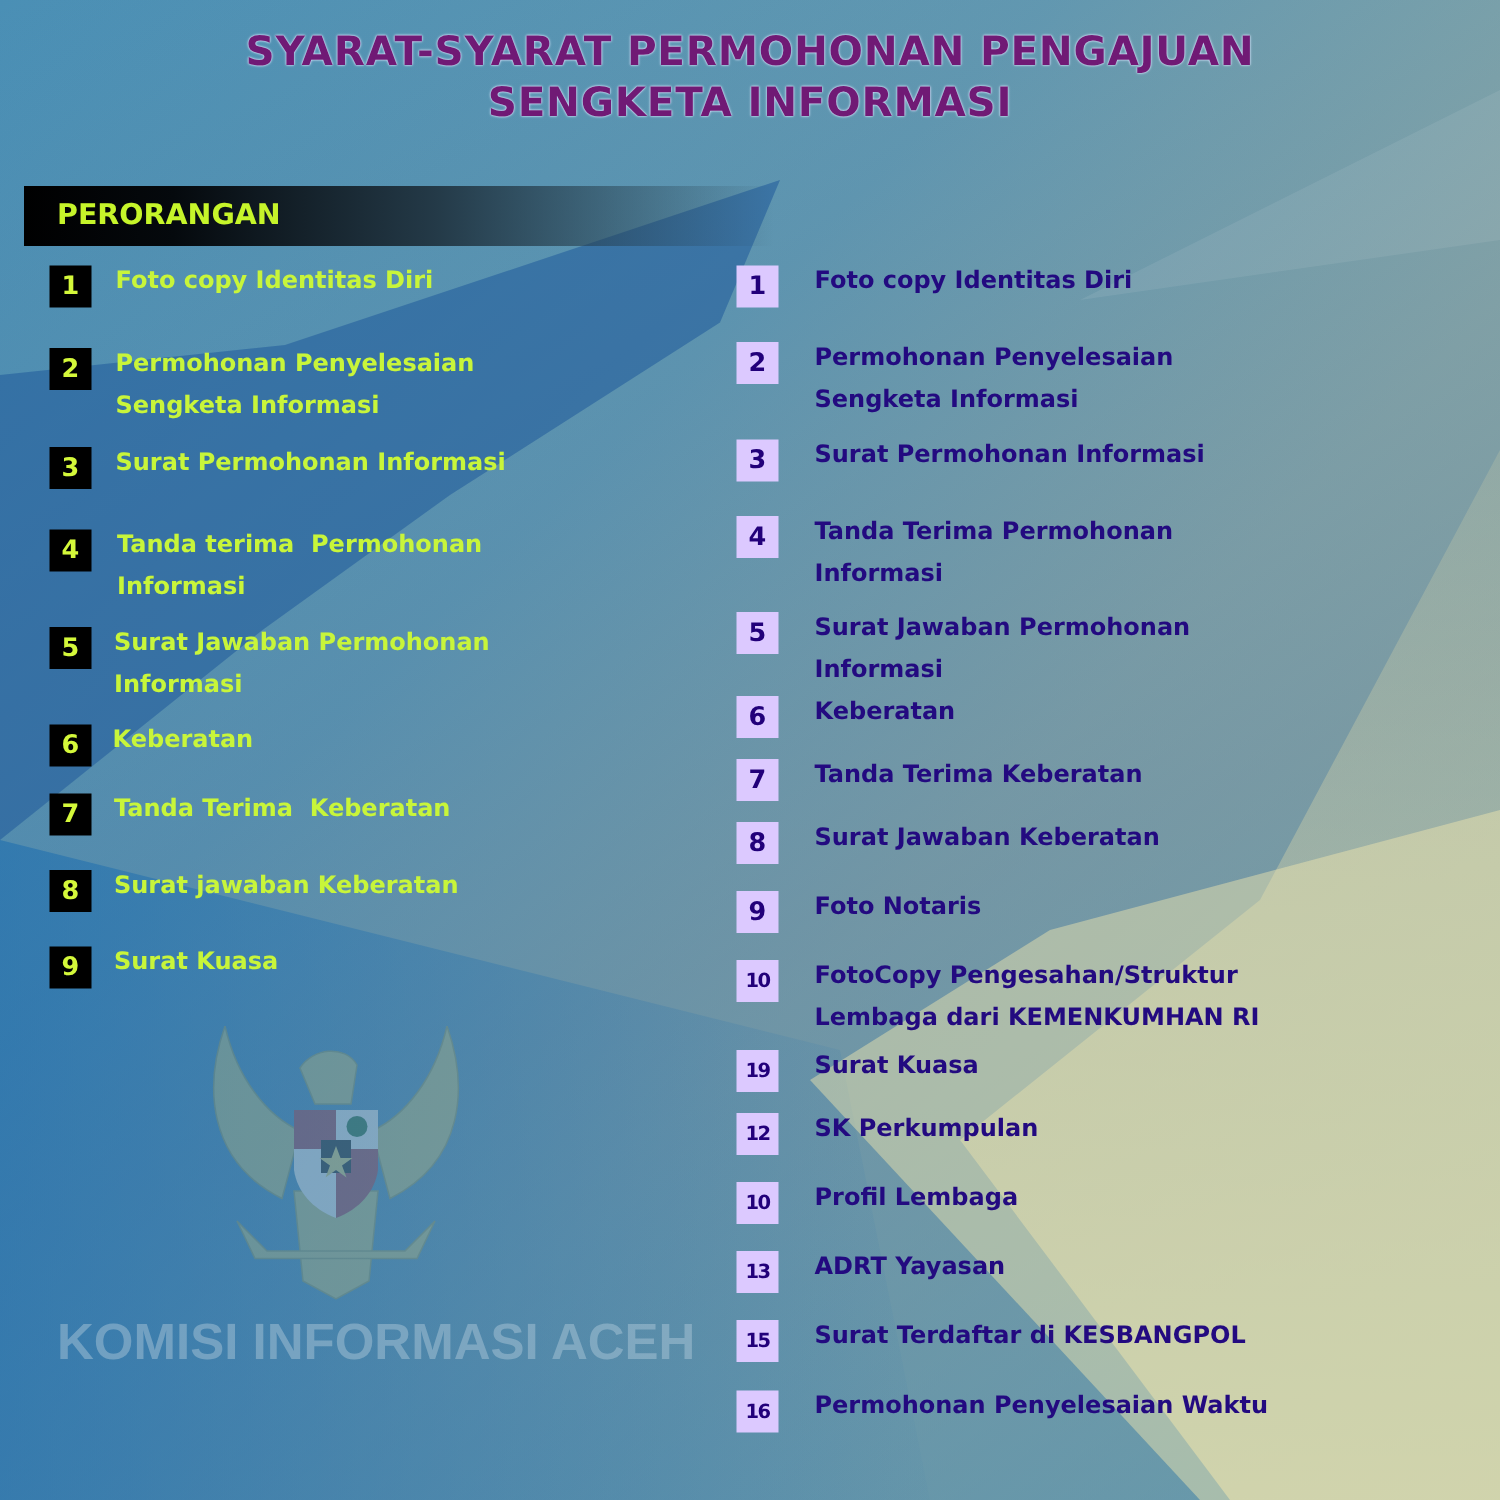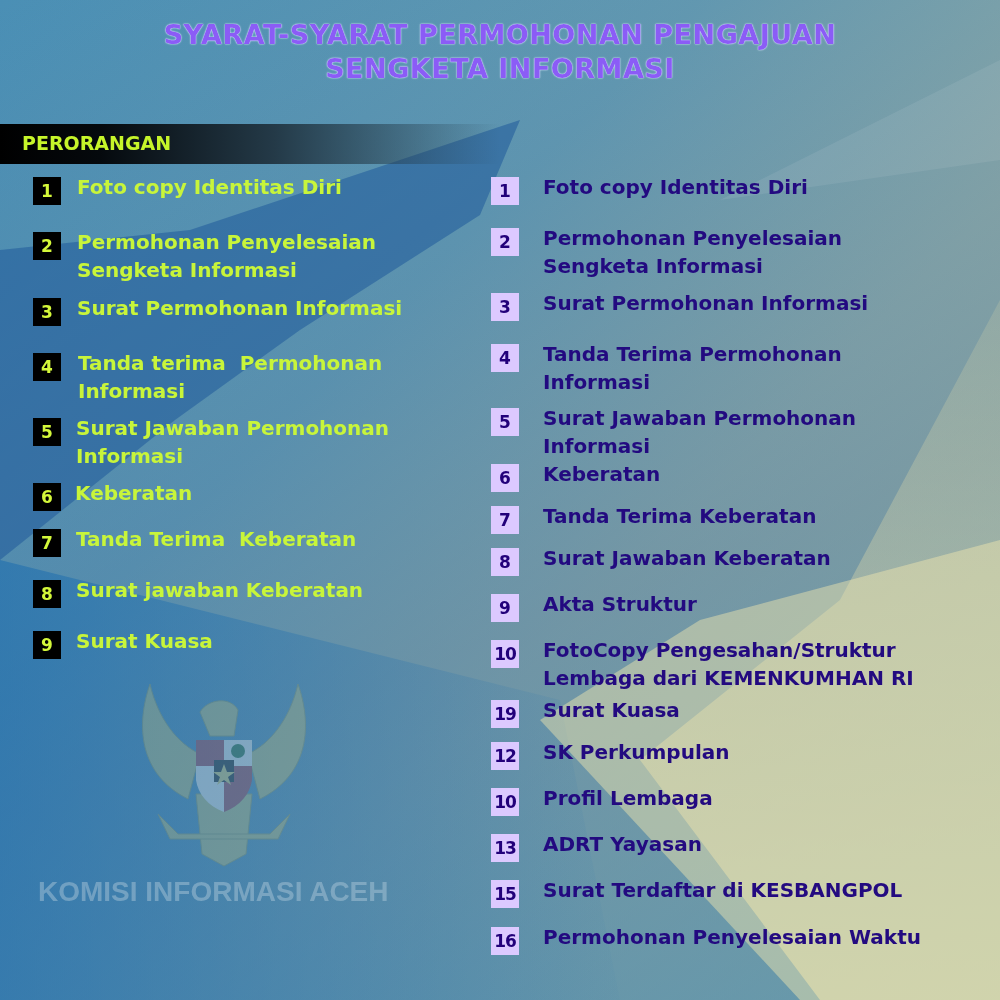--- a/index.html
+++ b/index.html
@@ -37,34 +37,34 @@
     }
     .bg-left-blue {
       position: absolute; inset: 0;
       background: linear-gradient(90deg, rgba(30,110,175,0.6) 0%, rgba(30,110,175,0.2) 45%, rgba(30,110,175,0) 65%);
       clip-path: polygon(0 560px, 0 1000px, 620px 1000px, 560px 700px);
     }
 
     .title {
       position: absolute; left: 0; right: 0; top: 18px;
       text-align: center;
-      color: #8b5cf6;
+      color: #701a75;
       font-family: "DejaVu Sans", sans-serif;
       font-weight: bold;
       font-size: 27px;
       line-height: 34px;
       letter-spacing: 0.5px;
       text-shadow: 0 0 2px #cfe1ff, 0 0 1px #ffffff;
     }
 
     .header-bar {
       position: absolute; left: 0; top: 124px; width: 1000px; height: 40px;
     }
     .header-left {
-      position: absolute; left: 0; top: 0; width: 500px; height: 40px;
+      position: absolute; left: 16px; top: 0; width: 500px; height: 40px;
       background: linear-gradient(90deg, #000000 0%, #05090d 20%, #243a48 55%, rgba(70,110,130,0) 100%);
     }
     .header-right {
       position: absolute; right: 0; top: 0; width: 500px; height: 40px;
       background: linear-gradient(90deg, rgba(110,110,170,0) 0%, #4d3f9e 45%, #2a0a8a 85%, #22007a 100%);
     }
     .header-left-label {
       position: absolute; left: 22px; top: 8px;
       color: #c6f52a; font-weight: bold; font-size: 19px;
     }
@@ -78,38 +78,38 @@
       display: block;
     }
     .num {
       position: absolute; left: 0; top: 0;
       width: 28px; height: 28px;
       display: flex; align-items: center; justify-content: center;
       font-weight: bold; font-size: 17px;
     }
     .left .num { background: #000000; color: #d4f83a; }
     .right .num { background: #dcc9ff; color: #22007a; }
-    .right .num.two { font-size: 17px; letter-spacing: -1px; text-align: right; }
+    .right .num.two { font-size: 13px; letter-spacing: -1px; text-align: right; }
     .label {
       position: absolute; top: -4px;
-      font-weight: bold; font-size: 20px; line-height: 28px;
+      font-weight: bold; font-size: 16px; line-height: 28px;
       white-space: pre;
     }
     .left .label { color: #c8f53a; left: 44px; }
     .right .label { color: #230a80; left: 52px; }
 
     .emblem {
       position: absolute; left: 138px; top: 684px; width: 172px; height: 186px;
       opacity: 0.35;
     }
     .watermark {
       position: absolute; left: 38px; top: 876px;
       color: rgba(180,205,220,0.45);
       font-family: "Liberation Sans", sans-serif;
-      font-weight: bold; font-size: 28px; letter-spacing: 0px;
+      font-weight: bold; font-size: 34px; letter-spacing: 0px;
     }
   </style>
 </head>
 <body>
 
 <div class="bg-layer">
   <div class="bg-dark"></div>
   <div class="bg-shape-1"></div>
   <div class="bg-shape-4"></div>
   <div class="bg-left-blue"></div>
@@ -201,21 +201,21 @@
   <div class="item" style="left:491px; top:506px;">
     <span class="num">7</span>
     <span class="label">Tanda Terima Keberatan</span>
   </div>
   <div class="item" style="left:491px; top:548px;">
     <span class="num">8</span>
     <span class="label">Surat Jawaban Keberatan</span>
   </div>
   <div class="item" style="left:491px; top:594px;">
     <span class="num">9</span>
-    <span class="label">Akta Struktur</span>
+    <span class="label">Foto Notaris</span>
   </div>
   <div class="item" style="left:491px; top:640px;">
     <span class="num two">10</span>
     <span class="label">FotoCopy Pengesahan/Struktur
 Lembaga dari KEMENKUMHAN RI</span>
   </div>
   <div class="item" style="left:491px; top:700px;">
     <span class="num two">19</span>
     <span class="label">Surat Kuasa</span>
   </div>

